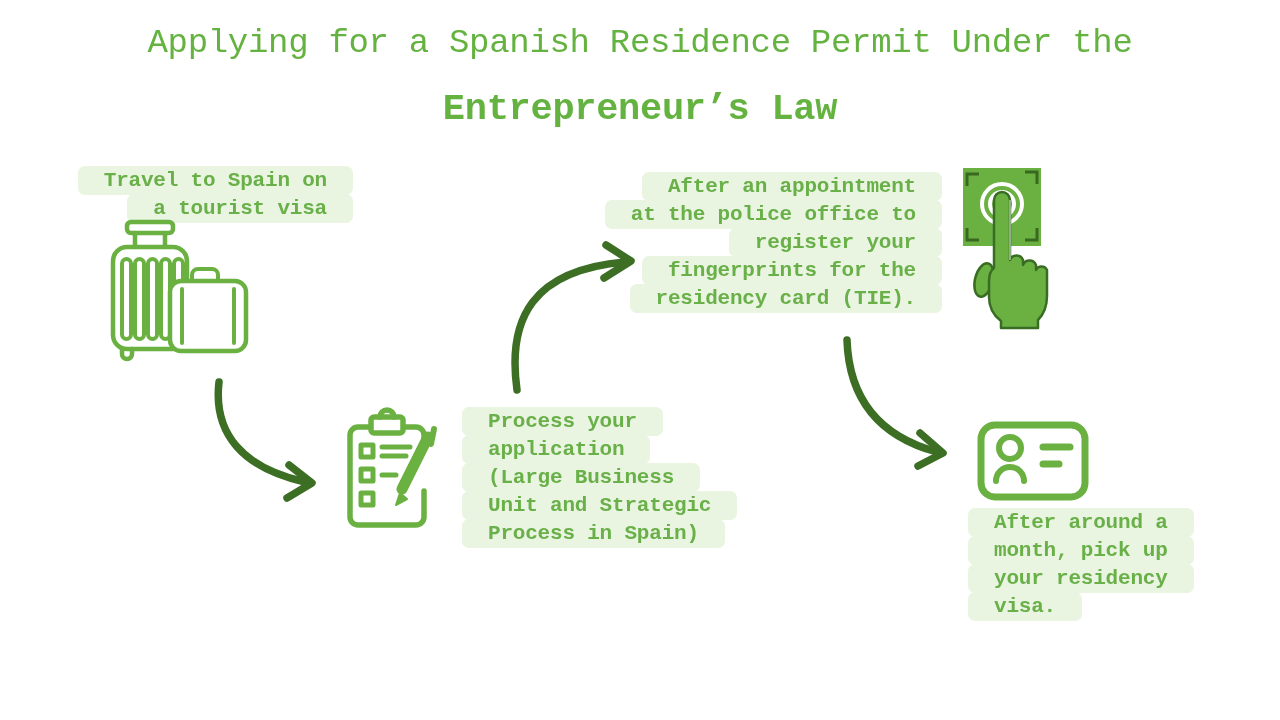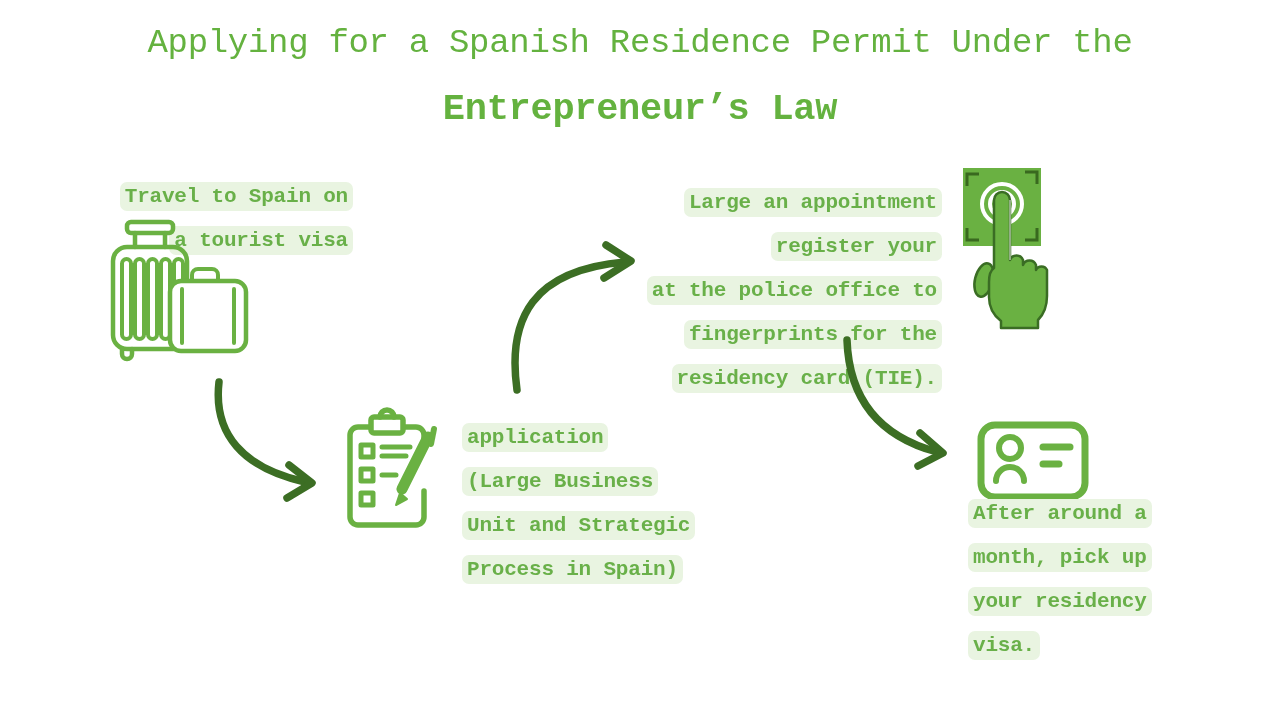--- a/index.html
+++ b/index.html
@@ -9,30 +9,29 @@
   }
   
   .title{position:absolute;left:0;width:1280px;text-align:center;color:#64b23f;}
   .title-line1{top:24px;font-size:34px;font-weight:500;letter-spacing:-0.3px;}
   .title-line2{top:88px;font-size:37px;font-weight:800;letter-spacing:-0.3px;}
   
   .txtbox{position:absolute;color:#69b049;font-size:21px;font-weight:700;letter-spacing:-0.2px;}
   .txtbox .tline{line-height:23px;}
   .txtbox .tline + .tline{margin-top:-1px;}
   .txtbox .tline span{
-    display:inline-block;background:#e9f4e1;padding:3px 5px;border-radius:7px;
+    display:inline-block;background:#e9f4e1;padding:3px 26px;border-radius:7px;
     white-space:nowrap;
-    margin-top:16px;
   }
   .align-r{text-align:right;}
   .align-l{text-align:left;}
   .box-travel{right:927px;top:166px;}
   .box-process{left:462px;top:407px;}
   .box-finger{right:338px;top:172px;}
-  .box-card{left:968px;top:483px;}
+  .box-card{left:968px;top:508px;}
   
   .art{position:absolute;}
   .icon-luggage{left:110px;top:219px;}
   .icon-clipboard{left:344px;top:407px;}
   .icon-finger{left:953px;top:166px;}
   .icon-idcard{left:977px;top:421px;}
   .arrow1{left:205px;top:372px;}
   .arrow2{left:503px;top:238px;}
   .arrow3{left:833px;top:328px;}
 </style>
@@ -85,37 +84,38 @@
       <path d="M38,40 H66 M38,49 H62 M38,68 H52" stroke-width="5"></path>
     </g>
     <g stroke="#6ab142" stroke-linecap="round">
       <path d="M84,30 L58,82" stroke-width="11"></path>
       <path d="M90,22 L87,37" stroke-width="6"></path>
       <path d="M56,86 L52,98 L63,92 Z" fill="#6ab142" stroke="#6ab142" stroke-width="2" stroke-linejoin="round"></path>
     </g>
   </svg>
 
   <div class="txtbox align-l box-process">
+    <div class="tline"><span>Process your</span></div>
     <div class="tline"><span>application</span></div>
     <div class="tline"><span>(Large Business</span></div>
     <div class="tline"><span>Unit and Strategic</span></div>
     <div class="tline"><span>Process in Spain)</span></div>
   </div>
 
   <svg class="art arrow2" width="150" height="160" viewBox="0 0 150 160">
     <g fill="none" stroke="#3c6e24" stroke-width="7.5" stroke-linecap="round" stroke-linejoin="round">
       <path d="M14,152 C4,80 30,32 122,24"></path>
       <path d="M103,7 L128,23 L101,40"></path>
     </g>
   </svg>
 
   <div class="txtbox align-r box-finger">
-    <div class="tline"><span>Large an appointment</span></div>
+    <div class="tline"><span>After an appointment</span></div>
+    <div class="tline"><span>at the police office to</span></div>
     <div class="tline"><span>register your</span></div>
-    <div class="tline"><span>at the police office to</span></div>
     <div class="tline"><span>fingerprints for the</span></div>
     <div class="tline"><span>residency card (TIE).</span></div>
   </div>
 
   <svg class="art icon-finger" width="100" height="166" viewBox="0 0 100 166">
     <rect x="10" y="2" width="78" height="78" fill="#6ab142"></rect>
     <g fill="none" stroke="#39691f" stroke-width="3">
       <path d="M14,20 V8 H26 M72,6 H84 V18 M14,62 V74 H26 M84,62 V74 H72"></path>
     </g>
     <g fill="none" stroke="#ffffff" stroke-width="4">

